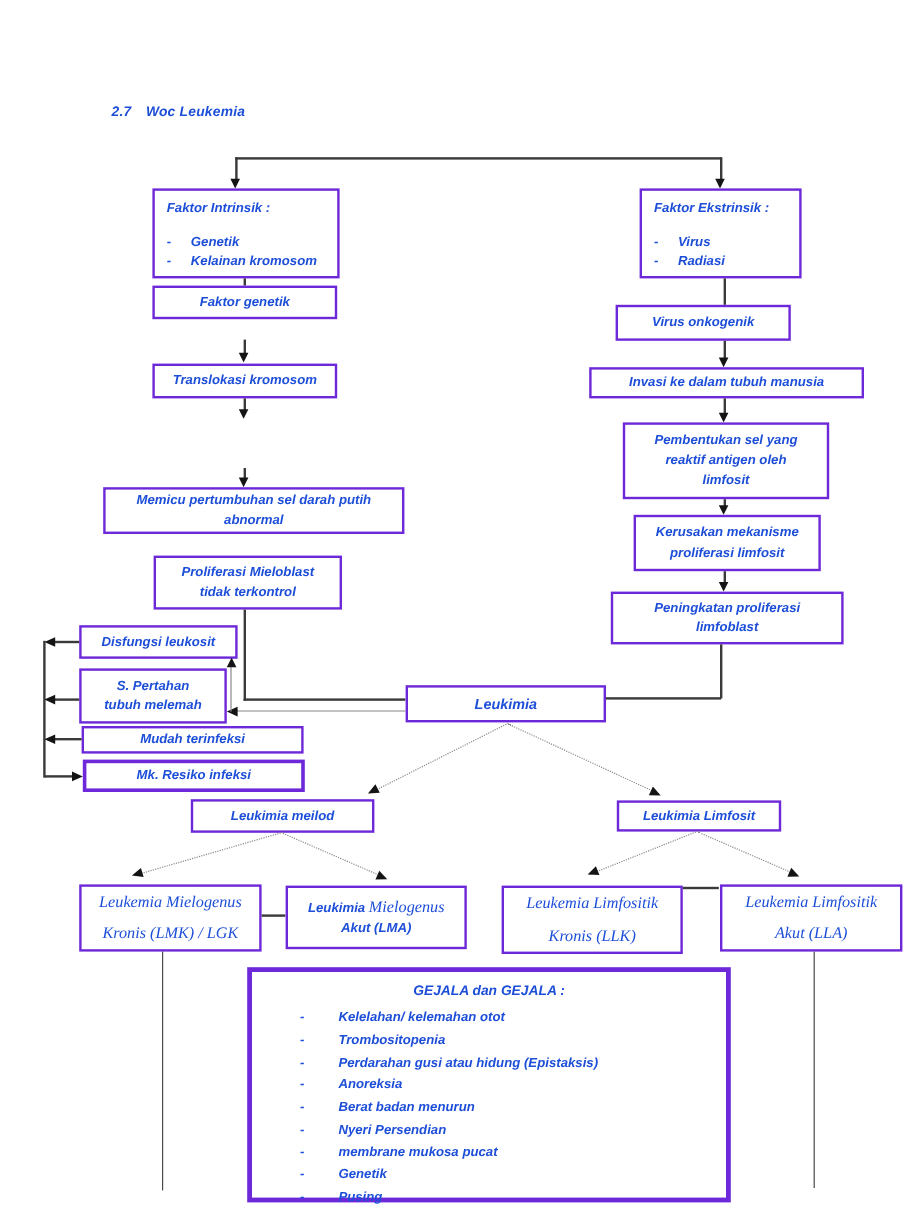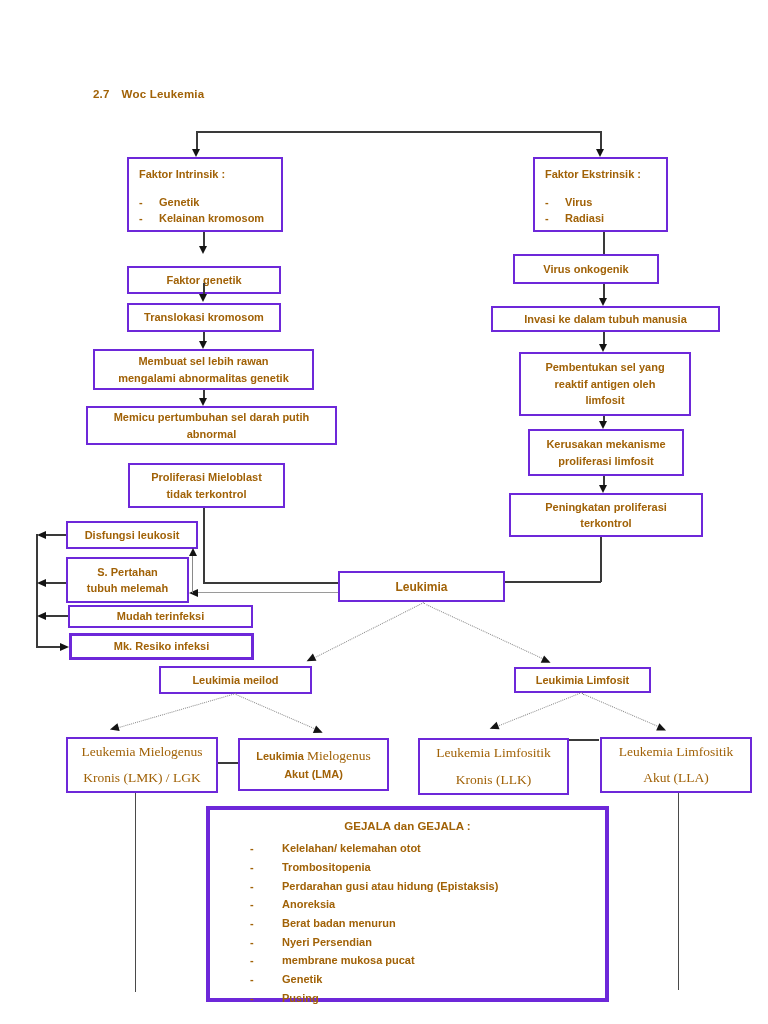--- a/index.html
+++ b/index.html
@@ -1,17 +1,17 @@
 <!DOCTYPE html>
 <html><head>
 <meta charset="utf-8">
 <style>
   html,body{margin:0;padding:0;background:#ffffff;}
   #page{position:relative;width:768px;height:1024px;background:#ffffff;overflow:hidden;
-        font-family:"Liberation Sans",sans-serif;color:#a16207;}
+        font-family:"Liberation Sans",sans-serif;color:#1d4ed8;font-style:italic;}
   .title{position:absolute;font-size:11.5px;font-weight:bold;letter-spacing:.2px;}
   .title .num{margin-right:12px;}
   .box{position:absolute;border:2px solid #6d28d9;background:#fff;box-sizing:border-box;
        display:flex;flex-direction:column;justify-content:center;align-items:center;
        text-align:center;font-size:11px;font-weight:bold;line-height:1.5;}
   .box.thick{border-width:3.5px;}
   .box.tall{justify-content:flex-start;align-items:flex-start;text-align:left;padding:7px 10px;}
   .box .hd{margin-bottom:11px;}
   .drow{display:flex;}
   .drow .dash{width:20px;flex:0 0 20px;text-align:left;}
@@ -71,36 +71,32 @@
         <span>Virus</span>
       </div>
     <div class="drow">
         <span class="dash">-</span>
         <span>Radiasi</span>
       </div>
   </div>
 
   <div class="vline" style="left:203px;top:232px;height:15px;"></div>
   <div class="tri down" style="left:199px;top:246px;"></div>
-  <div class="box" style="left:127px;top:266px;width:154px;height:28px;">
+  <div class="box" style="left:127px;top:238px;width:154px;height:28px;">
     <span class="ln">Faktor genetik</span>
   </div>
 
   <div class="vline" style="left:203px;top:283px;height:12px;"></div>
   <div class="tri down" style="left:199px;top:294px;"></div>
   <div class="box" style="left:127px;top:303px;width:154px;height:29px;">
     <span class="ln">Translokasi kromosom</span>
   </div>
 
   <div class="vline" style="left:203px;top:332px;height:10px;"></div>
   <div class="tri down" style="left:199px;top:341px;"></div>
-  <div class="box" style="left:93px;top:349px;width:221px;height:41px;">
-    <span class="ln">Membuat sel lebih rawan</span>
-    <span class="ln">mengalami abnormalitas genetik</span>
-  </div>
 
   <div class="vline" style="left:203px;top:390px;height:9px;"></div>
   <div class="tri down" style="left:199px;top:398px;"></div>
   <div class="box" style="left:86px;top:406px;width:251px;height:39px;">
     <span class="ln">Memicu pertumbuhan sel darah putih</span>
     <span class="ln">abnormal</span>
   </div>
 
   <div class="box" style="left:128px;top:463px;width:157px;height:45px;">
     <span class="ln">Proliferasi Mieloblast</span>
@@ -132,21 +128,21 @@
   <div class="tri down" style="left:599px;top:421px;"></div>
   <div class="box" style="left:528px;top:429px;width:156px;height:47px;">
     <span class="ln">Kerusakan mekanisme</span>
     <span class="ln">proliferasi limfosit</span>
   </div>
 
   <div class="vline" style="left:603px;top:476px;height:10px;"></div>
   <div class="tri down" style="left:599px;top:485px;"></div>
   <div class="box" style="left:509px;top:493px;width:194px;height:44px;">
     <span class="ln">Peningkatan proliferasi</span>
-    <span class="ln">terkontrol</span>
+    <span class="ln">limfoblast</span>
   </div>
   <div class="vline" style="left:600px;top:537px;height:45px;"></div>
   <div class="hline" style="left:505px;top:581px;width:96px;"></div>
 
   <div class="box" style="left:66px;top:521px;width:132px;height:28px;">
     <span class="ln">Disfungsi leukosit</span>
   </div>
   <div class="box" style="left:66px;top:557px;width:123px;height:46px;border-width:2.5px;">
     <span class="ln">S. Pertahan</span>
     <span class="ln">tubuh melemah</span>

